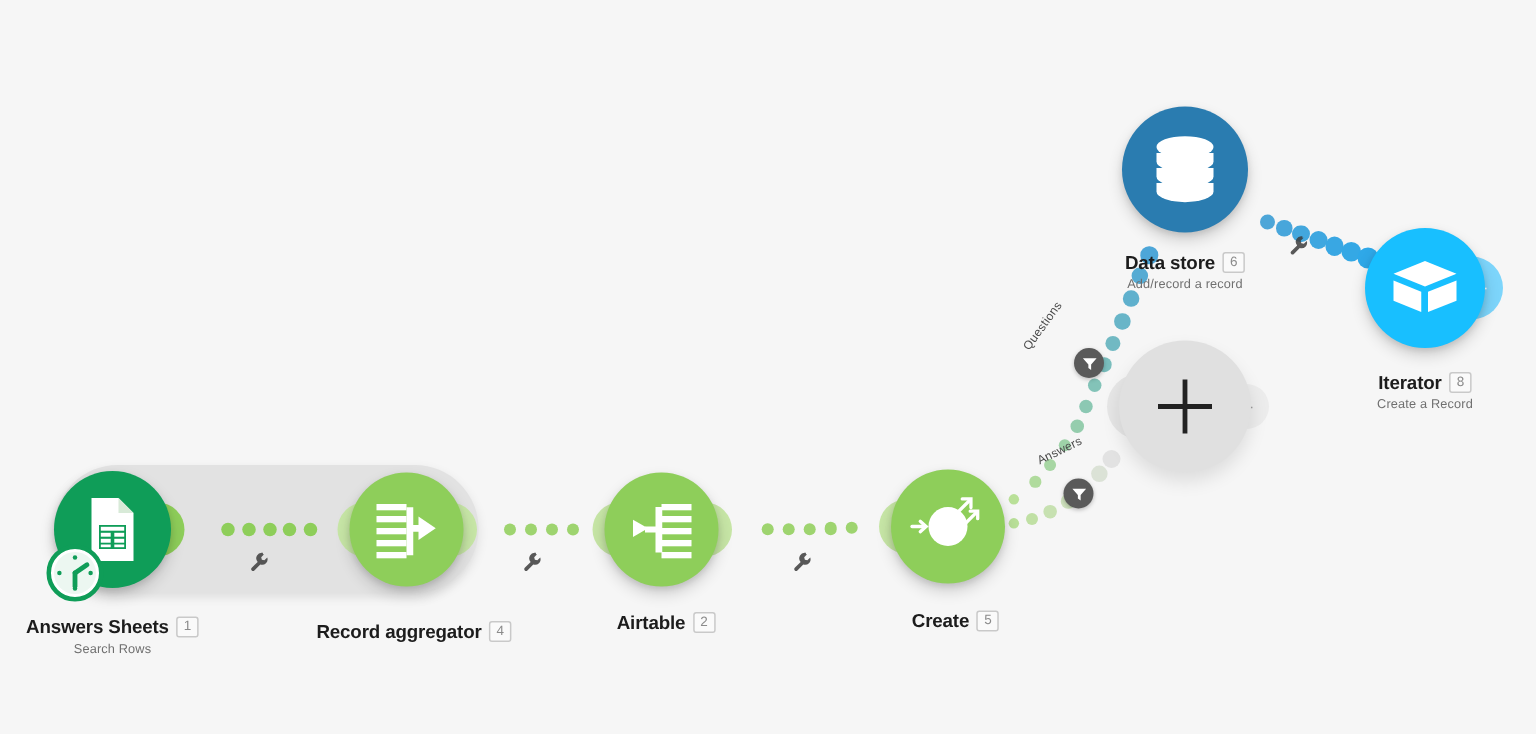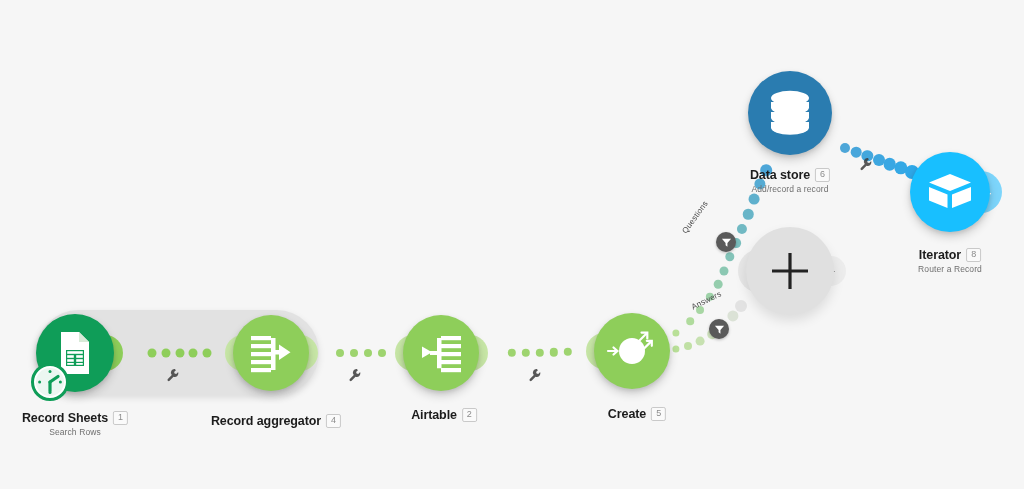--- a/index.html
+++ b/index.html
@@ -377,21 +377,21 @@
     <svg width="11" height="11" viewBox="0 0 12 12">
       <path d="M1 2 H11 L7 6.6 V10.5 L5 9 V6.6 Z" fill="#ffffff"></path>
     </svg>
   </div>
 
   <div class="route-label" style="left:684px; top:228px; transform:rotate(-54deg);">Questions</div>
   <div class="route-label" style="left:692px; top:303px; transform:rotate(-26deg);">Answers</div>
 
   <div class="label" style="left:75px; top:411px;">
     <div class="title-row">
-      <span class="title">Record Sheets</span>
+      <span class="title">Answers Sheets</span>
       <span class="badge">1</span>
     </div>
     <div class="subtitle">Search Rows</div>
   </div>
 
   <div class="label" style="left:276px; top:414px;">
     <div class="title-row">
       <span class="title">Record aggregator</span>
       <span class="badge">4</span>
     </div>
@@ -417,16 +417,16 @@
       <span class="badge">6</span>
     </div>
     <div class="subtitle">Add/record a record</div>
   </div>
 
   <div class="label" style="left:950px; top:248px;">
     <div class="title-row">
       <span class="title">Iterator</span>
       <span class="badge">8</span>
     </div>
-    <div class="subtitle">Router a Record</div>
+    <div class="subtitle">Create a Record</div>
   </div>
 
 </div>
 
 </body></html>

